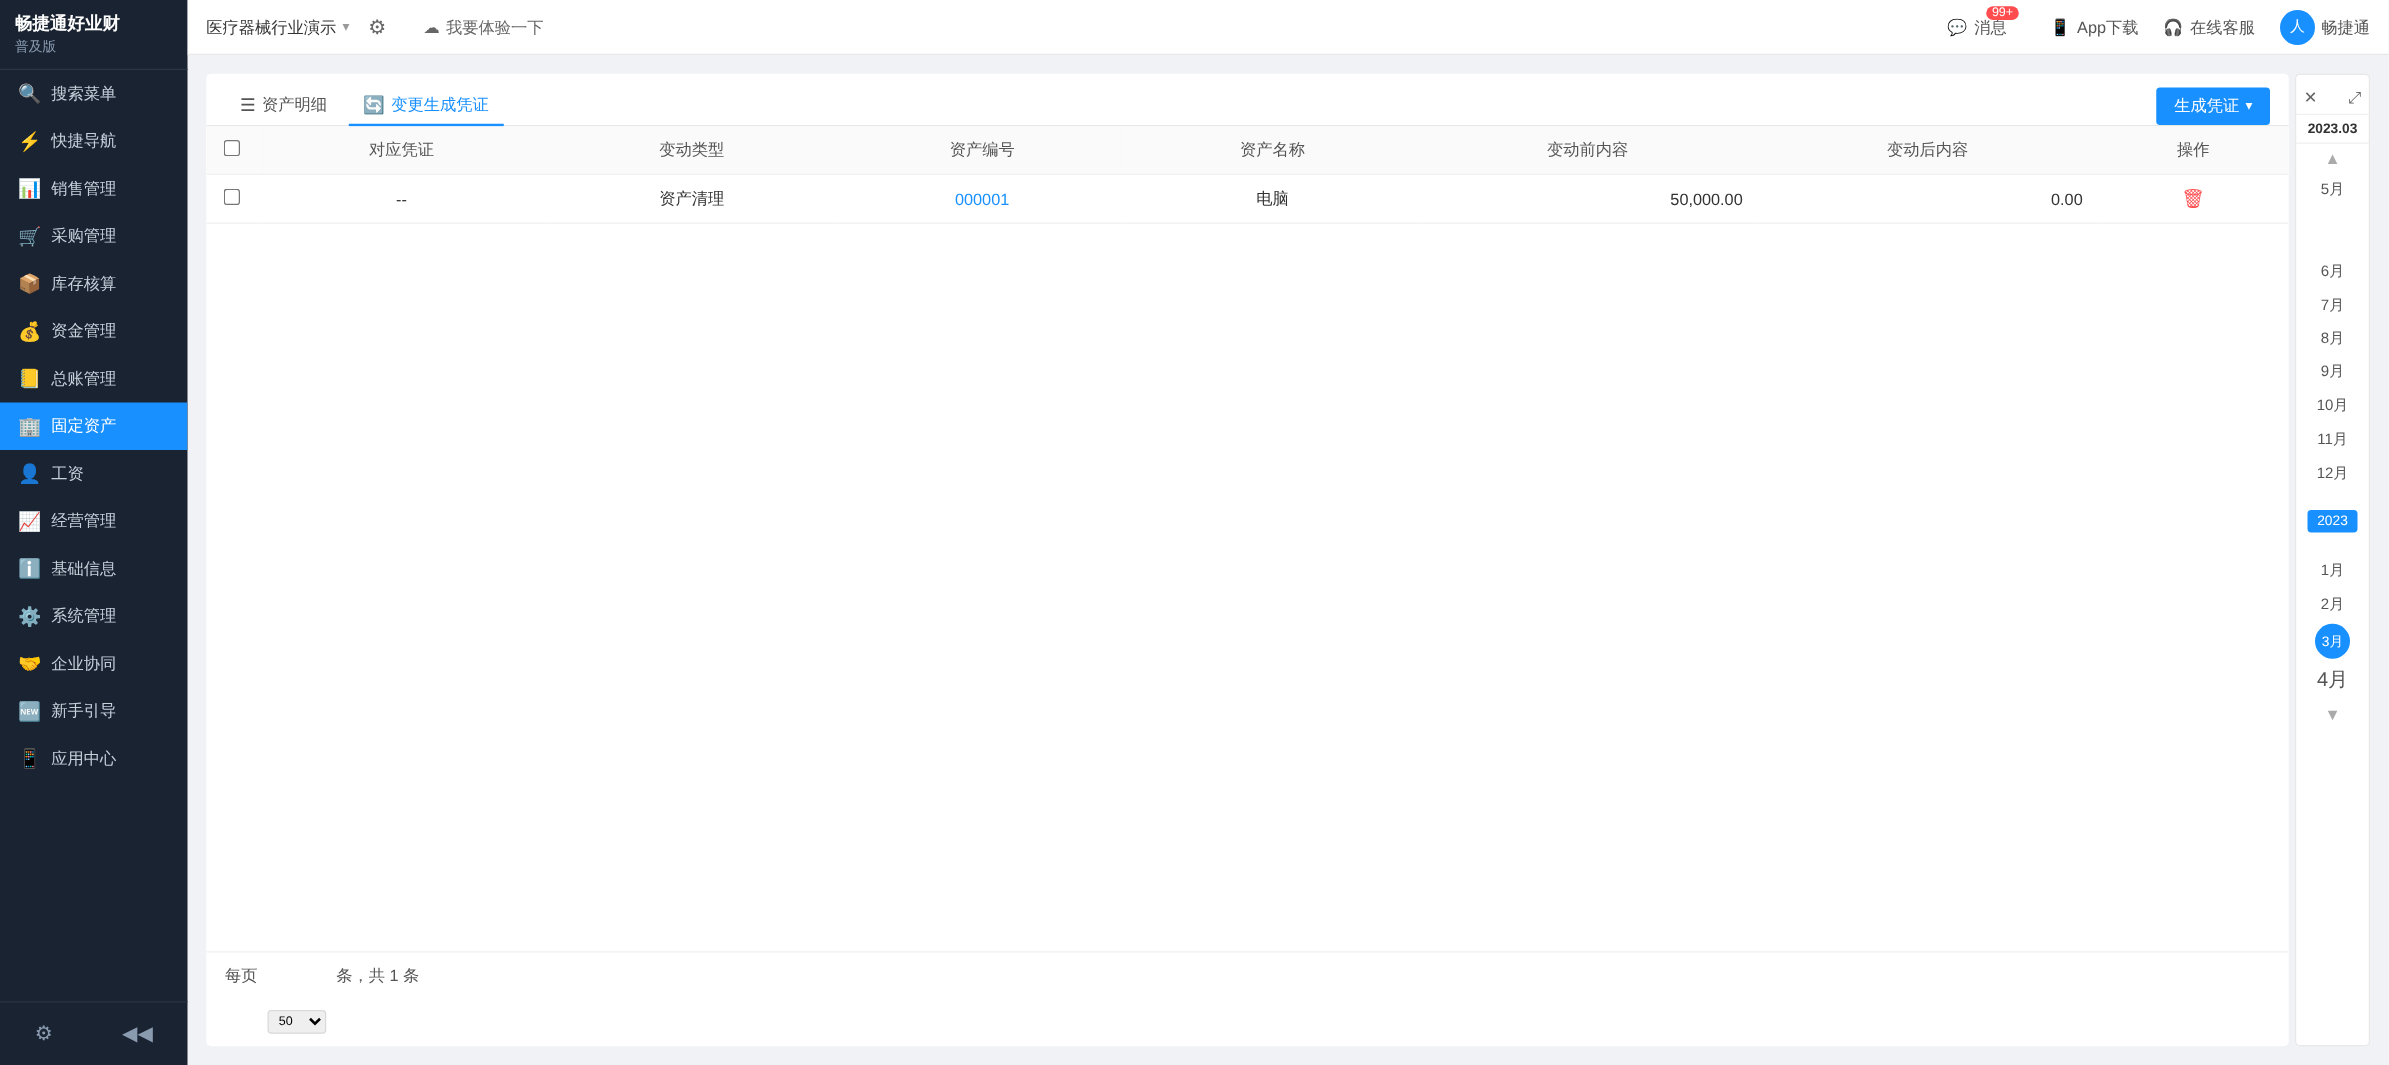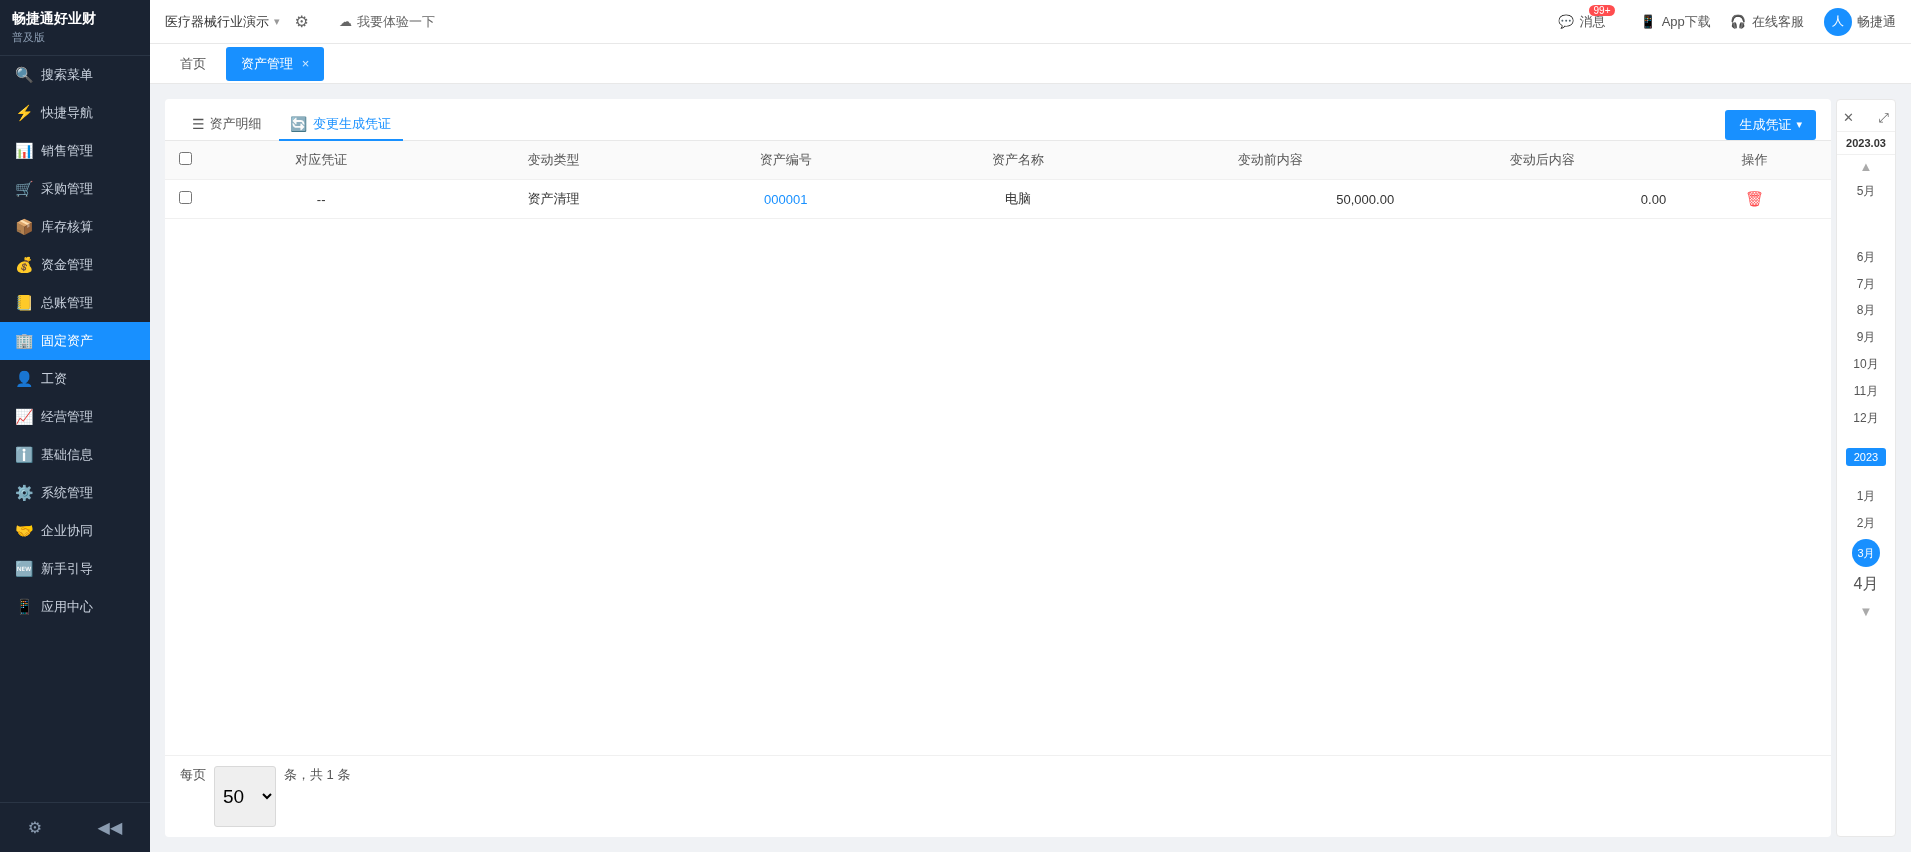--- a/index.html
+++ b/index.html
@@ -58,21 +58,21 @@
     thead tr { background: #fafafa; }
     th, td { padding: 10px 12px; border-bottom: 1px solid #f0f0f0; font-size: 13px; text-align: center; }
     th { color: #555; font-weight: 500; white-space: nowrap; }
     td { color: #333; }
     .checkbox-cell { width: 40px; text-align: center; }
     .action-cell { text-align: center; }
     .action-icon { color: #ff4d4f; cursor: pointer; font-size: 15px; }
 
     
     .pagination { padding: 10px 15px; border-top: 1px solid #f0f0f0; display: flex; align-items: flex-start; gap: 8px; font-size: 13px; color: #555; }
-    .page-size-select { border: 1px solid #d9d9d9; border-radius: 3px; padding: 18px 4px; font-size: 19px; }
+    .page-size-select { border: 1px solid #d9d9d9; border-radius: 3px; padding: 2px 4px; font-size: 10px; margin-top: 36px; }
 
     .right-sidebar { width: 55px; background: #fff; border-left: 1px solid #e8e8e8; display: flex; flex-direction: column; align-items: center; padding-top: 5px; }
     .rs-header { display: flex; justify-content: space-between; width: 100%; padding: 3px 6px; }
     .rs-month { font-size: 12px; color: #555; padding: 5px 0; cursor: pointer; width: 100%; text-align: center; line-height: 1.4; }
     .rs-year-badge { background: #1890ff; color: #fff; border-radius: 3px; font-size: 11px; padding: 2px 6px; margin: 3px auto; cursor: pointer; text-align: center; }
   </style>
 </head>
 <body>
 
 <div class="sidebar">
@@ -177,29 +177,20 @@
         <span>🎧</span>
         <span>在线客服</span>
       </div>
       <div class="topbar-right-item">
         <div class="topbar-avatar">人</div>
         <span>畅捷通</span>
       </div>
     </div>
   </div>
 
-  <div class="nav-tabs">
-    <div class="nav-tab">
-      <span>首页</span>
-    </div>
-    <div class="nav-tab active">
-      <span>资产管理</span>
-      <span class="nav-tab-close">×</span>
-    </div>
-  </div>
 
   <div class="content" style="padding:15px;display:flex;gap:0;position:relative;">
     <div class="content-inner">
 
       <div class="sub-tabs">
         <div class="sub-tab">
           <span class="tab-icon">☰</span>
           <span>资产明细</span>
         </div>
         <div class="sub-tab active">

